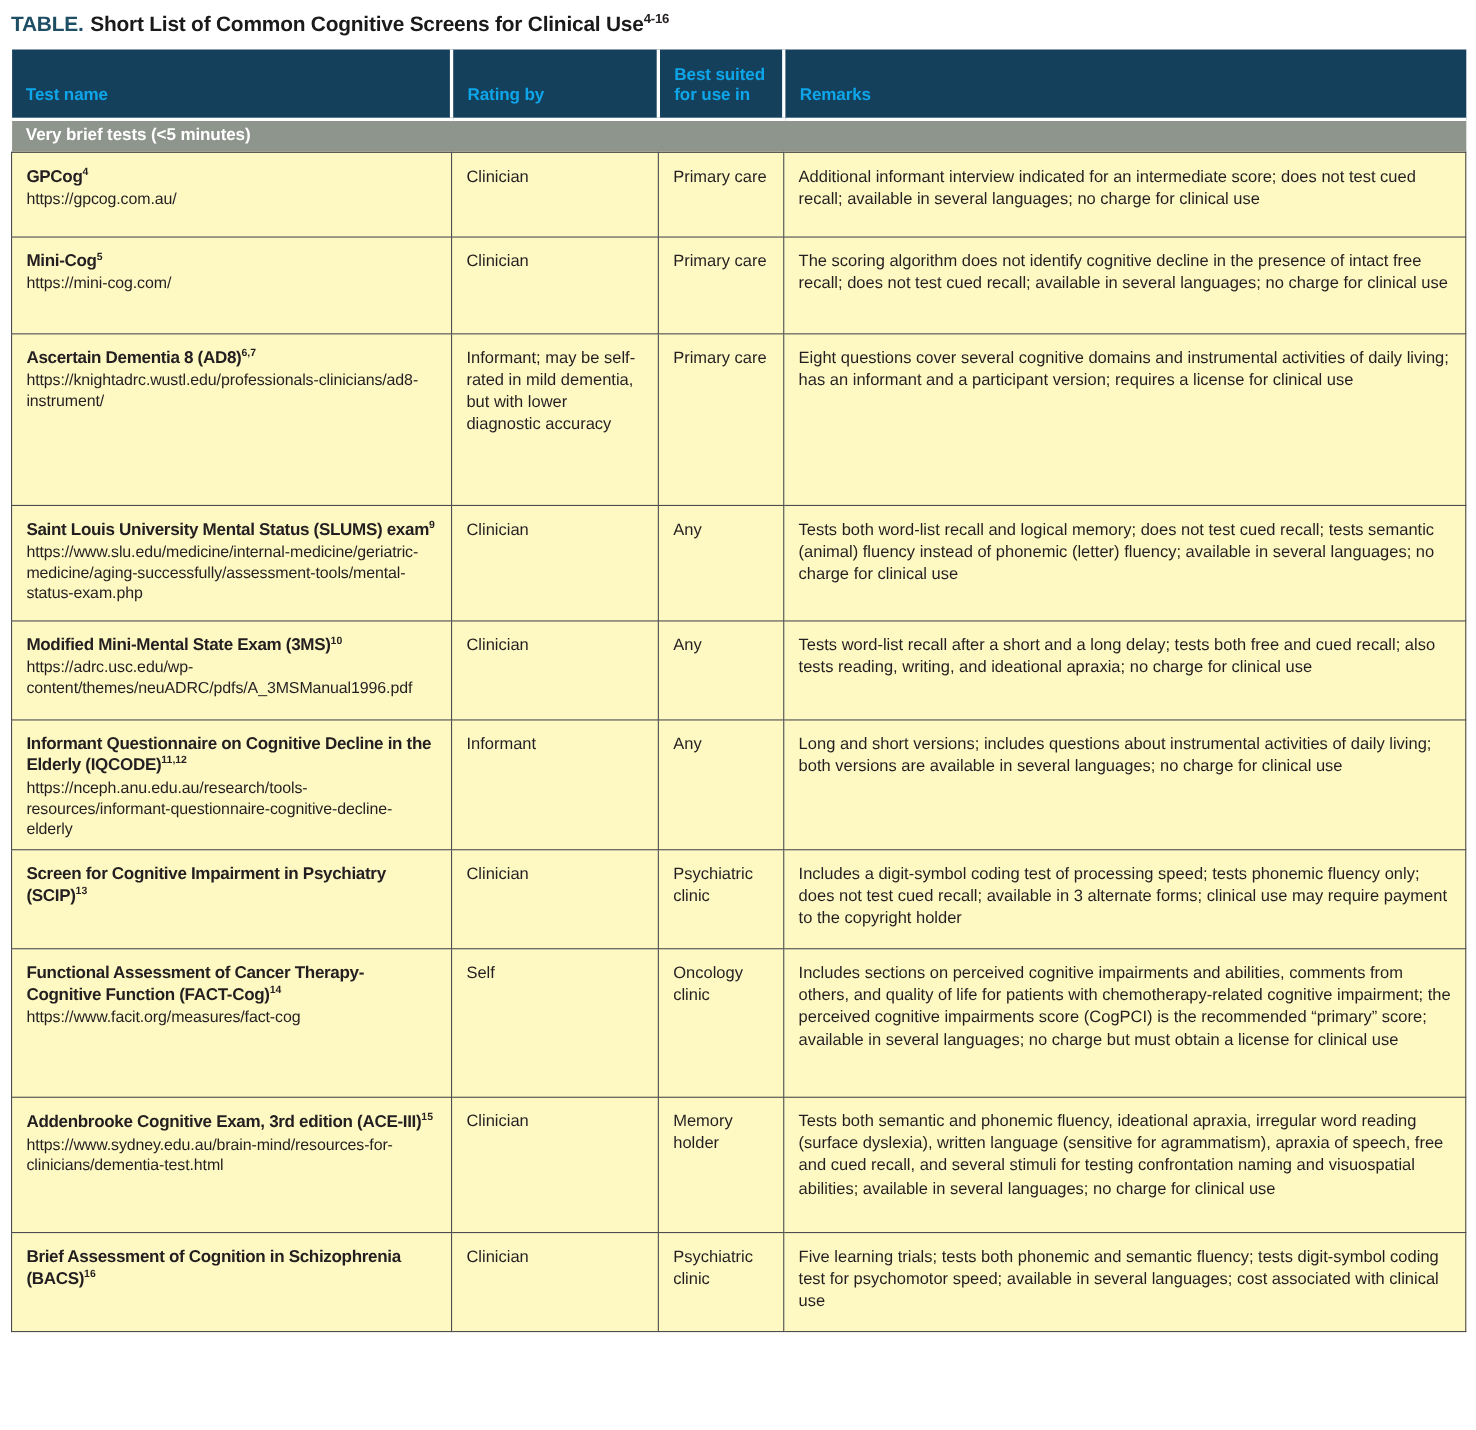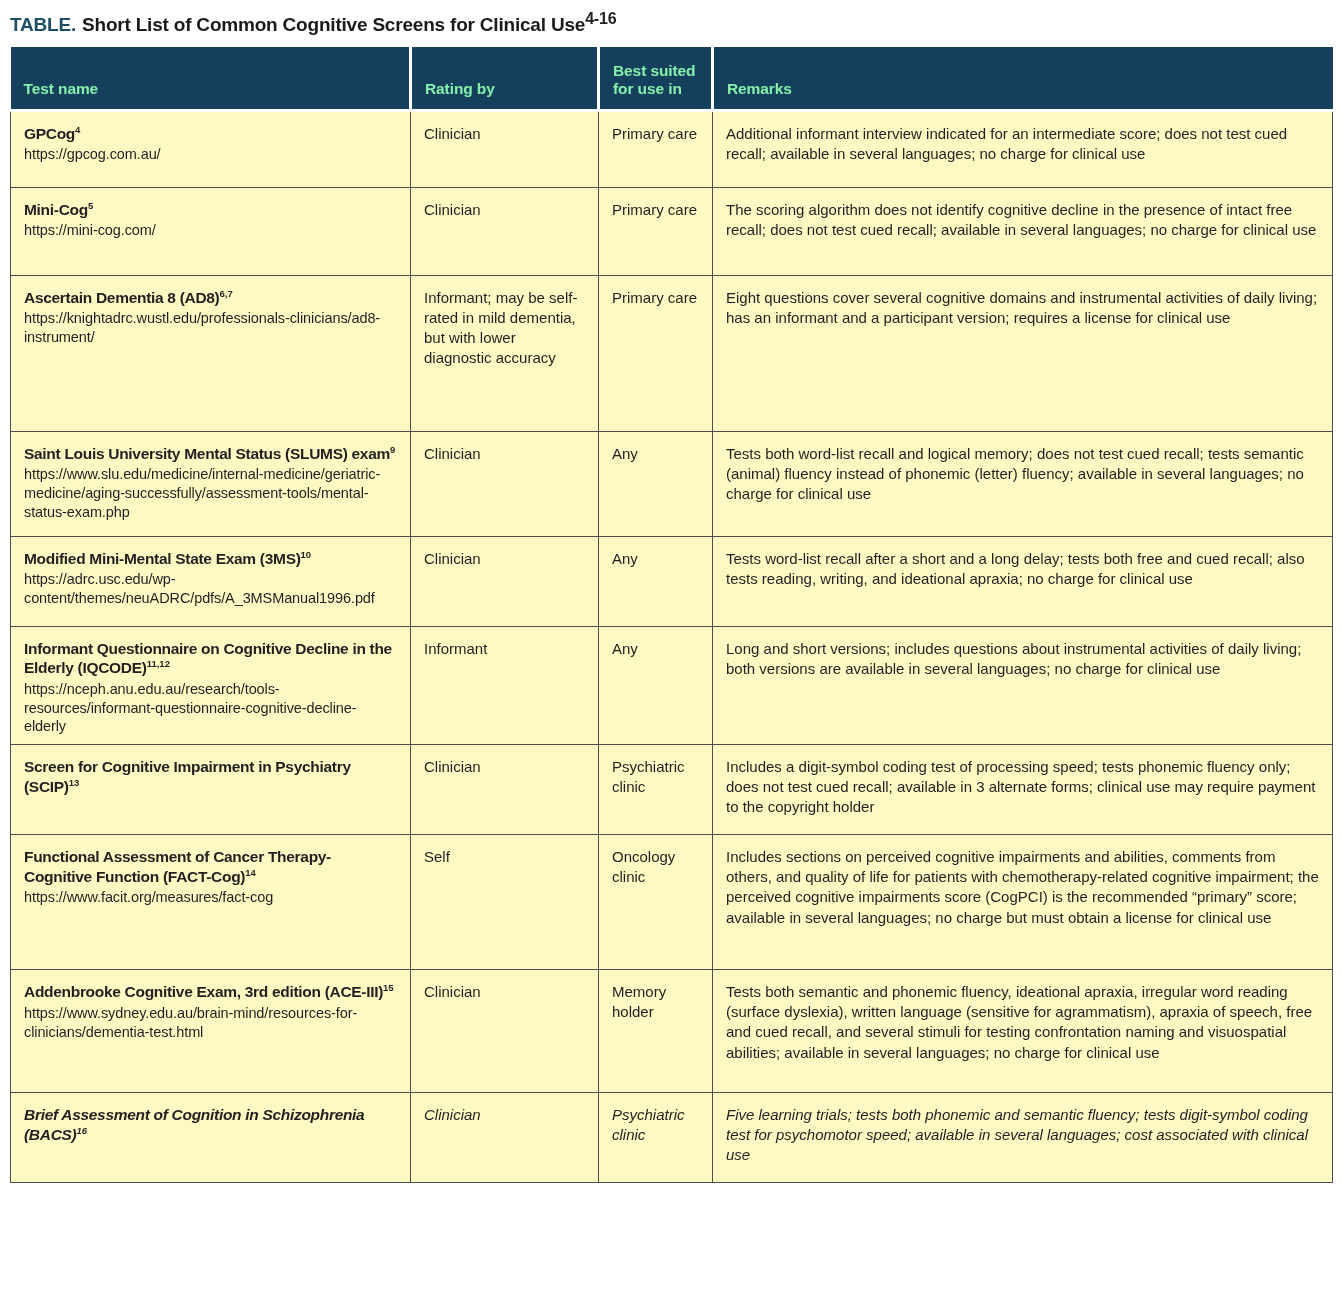--- a/index.html
+++ b/index.html
@@ -17,30 +17,30 @@
     -webkit-font-smoothing:antialiased;
   }
   .page{padding:8px 10px 0 10px;}
   .title{
     font-size:19px;font-weight:bold;letter-spacing:-0.2px;
     margin:2px 0 11px 0;
     font-stretch:condensed;
   }
   .title .accent{color:var(--title-accent);}
   .title .main{margin-left:6px;color:#1a1a1a;}
-  .title sup{font-size:16px;}
+  .title sup{font-size:12px;}
   table{
     border-collapse:collapse;
     width:1322px;
     table-layout:fixed;
   }
   thead tr{height:63px;}
   thead th{
     background:var(--header-bg);
-    color:#86efac;
+    color:#0ea5e9;
     text-align:left;
     vertical-align:bottom;
     font-size:15.5px;
     font-weight:bold;
     padding:8px 8px 11px 13px;
     border:none;
     border-bottom:3px solid #fff;
     letter-spacing:-0.1px;
   }
   thead th + th{border-left:3px solid #fff;}
@@ -95,20 +95,23 @@
     </colgroup>
     <thead>
       <tr>
           <th>Test name</th>
           <th>Rating by</th>
           <th>Best suited for use in</th>
           <th>Remarks</th>
         </tr>
     </thead>
     <tbody>
+        <tr class="section-row" style="height: 30px;">
+          <td colspan="4">Very brief tests (&lt;5 minutes)</td>
+        </tr>
         <tr style="height: 77px;">
           <td class="data">
             <div class="test-name"><span>GPCog</span><sup>4</sup></div>
             <div class="test-url">https://gpcog.com.au/</div>
           </td>
           <td class="data">Clinician</td>
           <td class="data">Primary care</td>
           <td class="data">Additional informant interview indicated for an intermediate score; does not test cued recall; available in several languages; no charge for clinical use</td>
         </tr>
         <tr style="height: 88px;">
@@ -175,21 +178,21 @@
         </tr>
         <tr style="height: 123px;">
           <td class="data">
             <div class="test-name"><span>Addenbrooke Cognitive Exam, 3rd edition (ACE-III)</span><sup>15</sup></div>
             <div class="test-url">https://www.sydney.edu.au/brain-mind/resources-for-clinicians/dementia-test.html</div>
           </td>
           <td class="data">Clinician</td>
           <td class="data">Memory holder</td>
           <td class="data">Tests both semantic and phonemic fluency, ideational apraxia, irregular word reading (surface dyslexia), written language (sensitive for agrammatism), apraxia of speech, free and cued recall, and several stimuli for testing confrontation naming and visuospatial abilities; available in several languages; no charge for clinical use</td>
         </tr>
-        <tr style="height: 90px; font-style: italic;">
+        <tr style="height: 90px;">
           <td class="data">
             <div class="test-name"><span>Brief Assessment of Cognition in Schizophrenia (BACS)</span><sup>16</sup></div>
           </td>
           <td class="data">Clinician</td>
           <td class="data">Psychiatric clinic</td>
           <td class="data">Five learning trials; tests both phonemic and semantic fluency; tests digit-symbol coding test for psychomotor speed; available in several languages; cost associated with clinical use</td>
         </tr>
       </tbody>
   </table>
 

